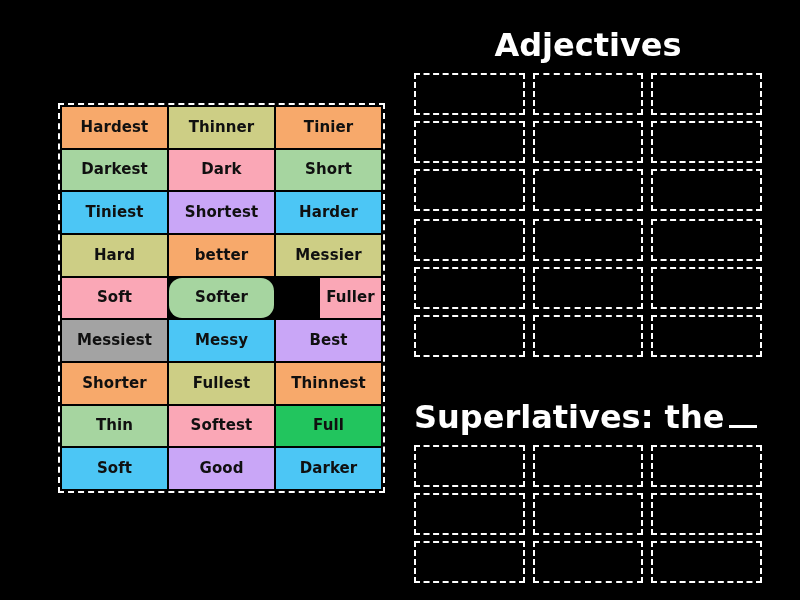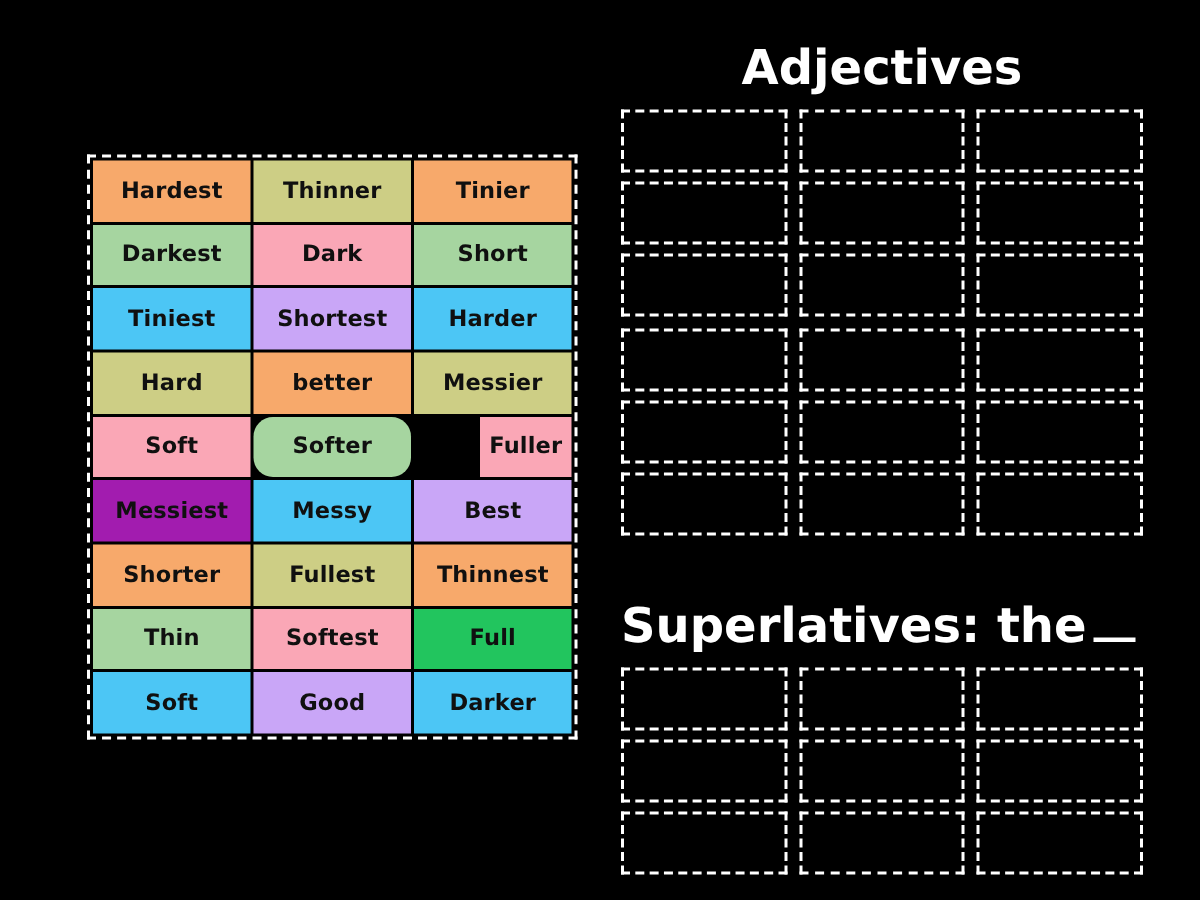--- a/index.html
+++ b/index.html
@@ -108,21 +108,21 @@
       <div class="tile" style="background: rgb(166, 213, 160);">Short</div>
       <div class="tile" style="background: rgb(76, 198, 245);">Tiniest</div>
       <div class="tile" style="background: rgb(201, 166, 247);">Shortest</div>
       <div class="tile" style="background: rgb(76, 198, 245);">Harder</div>
       <div class="tile" style="background: rgb(205, 206, 133);">Hard</div>
       <div class="tile" style="background: rgb(247, 169, 107);">better</div>
       <div class="tile" style="background: rgb(205, 206, 133);">Messier</div>
       <div class="tile" style="background: rgb(250, 167, 182);">Soft</div>
       <div class="tile" style="background: rgb(166, 213, 160); border-radius: 13px;">Softer</div>
       <div class="tile" style="background: rgb(250, 167, 182); margin-left: 44px;">Fuller</div>
-      <div class="tile" style="background: #a21caf;">Messiest</div>
+      <div class="tile" style="background: #a3a3a3;">Messiest</div>
       <div class="tile" style="background: rgb(76, 198, 245);">Messy</div>
       <div class="tile" style="background: rgb(201, 166, 247);">Best</div>
       <div class="tile" style="background: rgb(247, 169, 107);">Shorter</div>
       <div class="tile" style="background: rgb(205, 206, 133);">Fullest</div>
       <div class="tile" style="background: rgb(247, 169, 107);">Thinnest</div>
       <div class="tile" style="background: rgb(166, 213, 160);">Thin</div>
       <div class="tile" style="background: rgb(250, 167, 182);">Softest</div>
       <div class="tile" style="background: #22c55e; text-align: center;">Full</div>
       <div class="tile" style="background: rgb(76, 198, 245);">Soft</div>
       <div class="tile" style="background: rgb(201, 166, 247);">Good</div>

